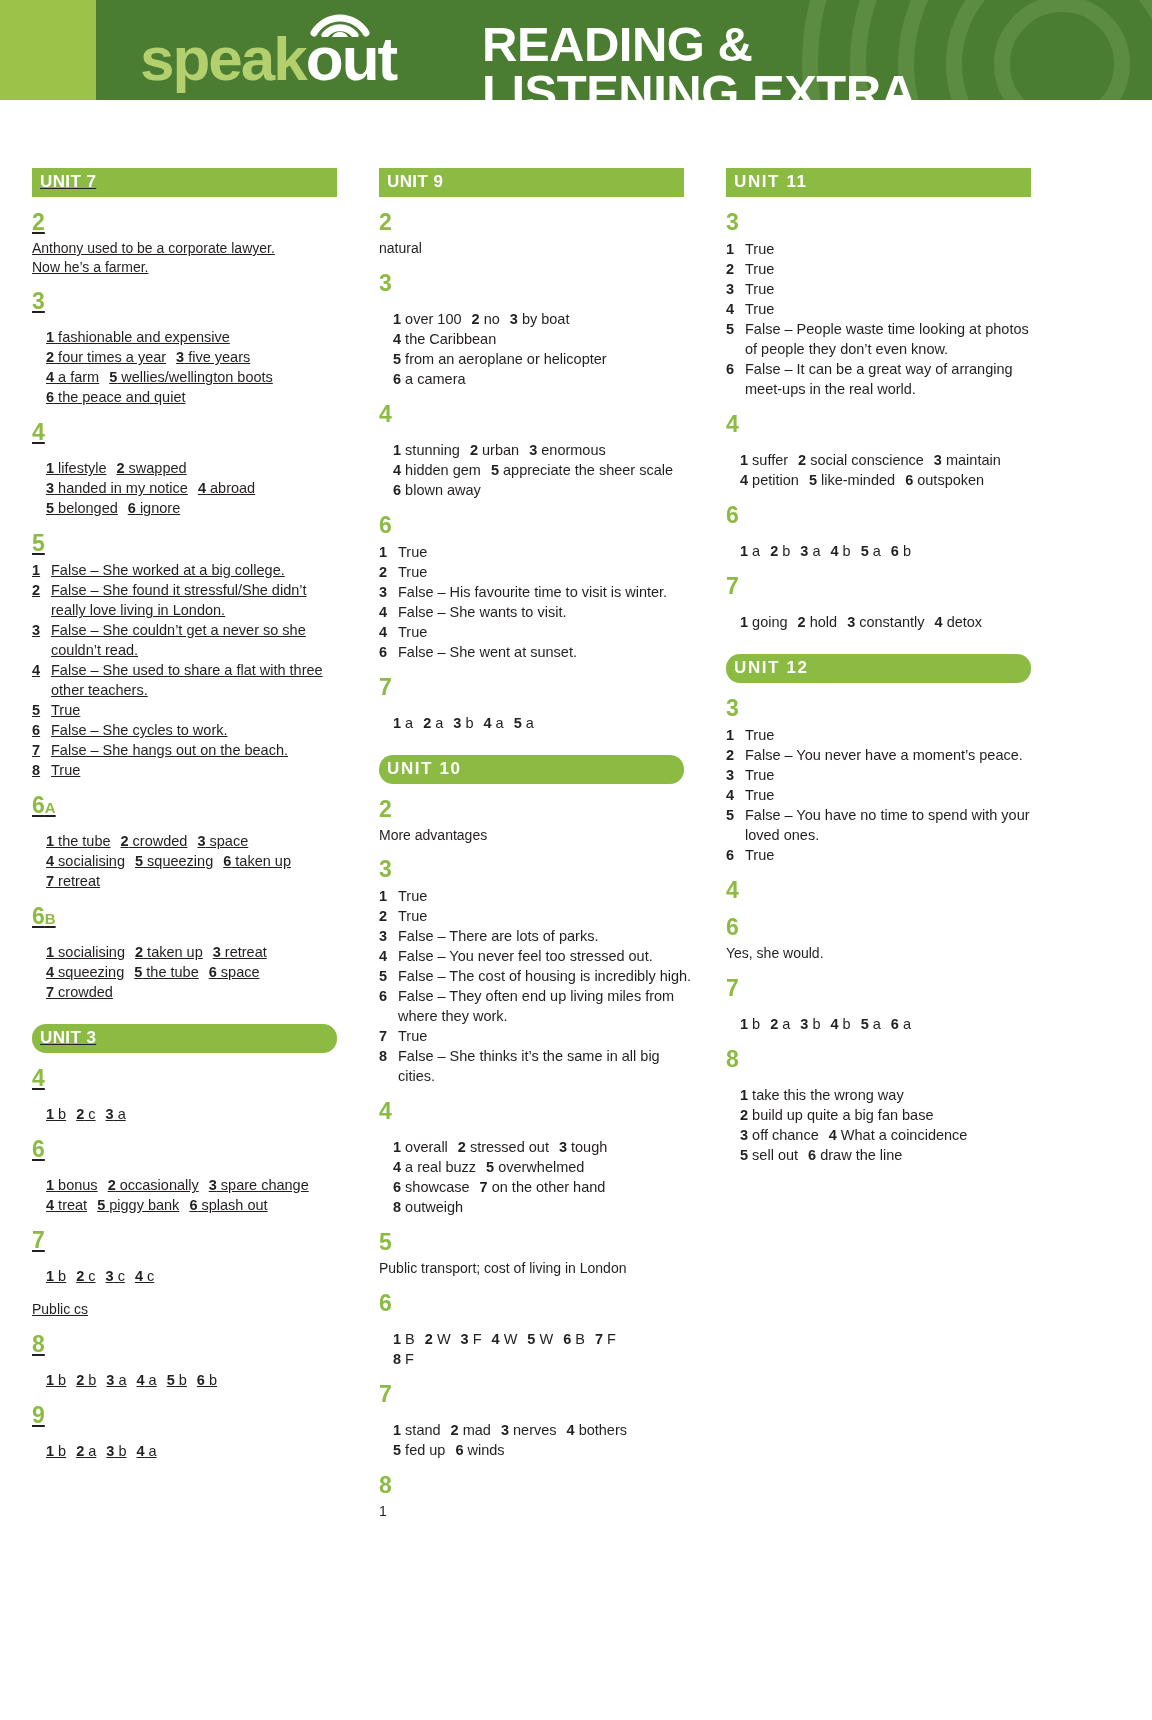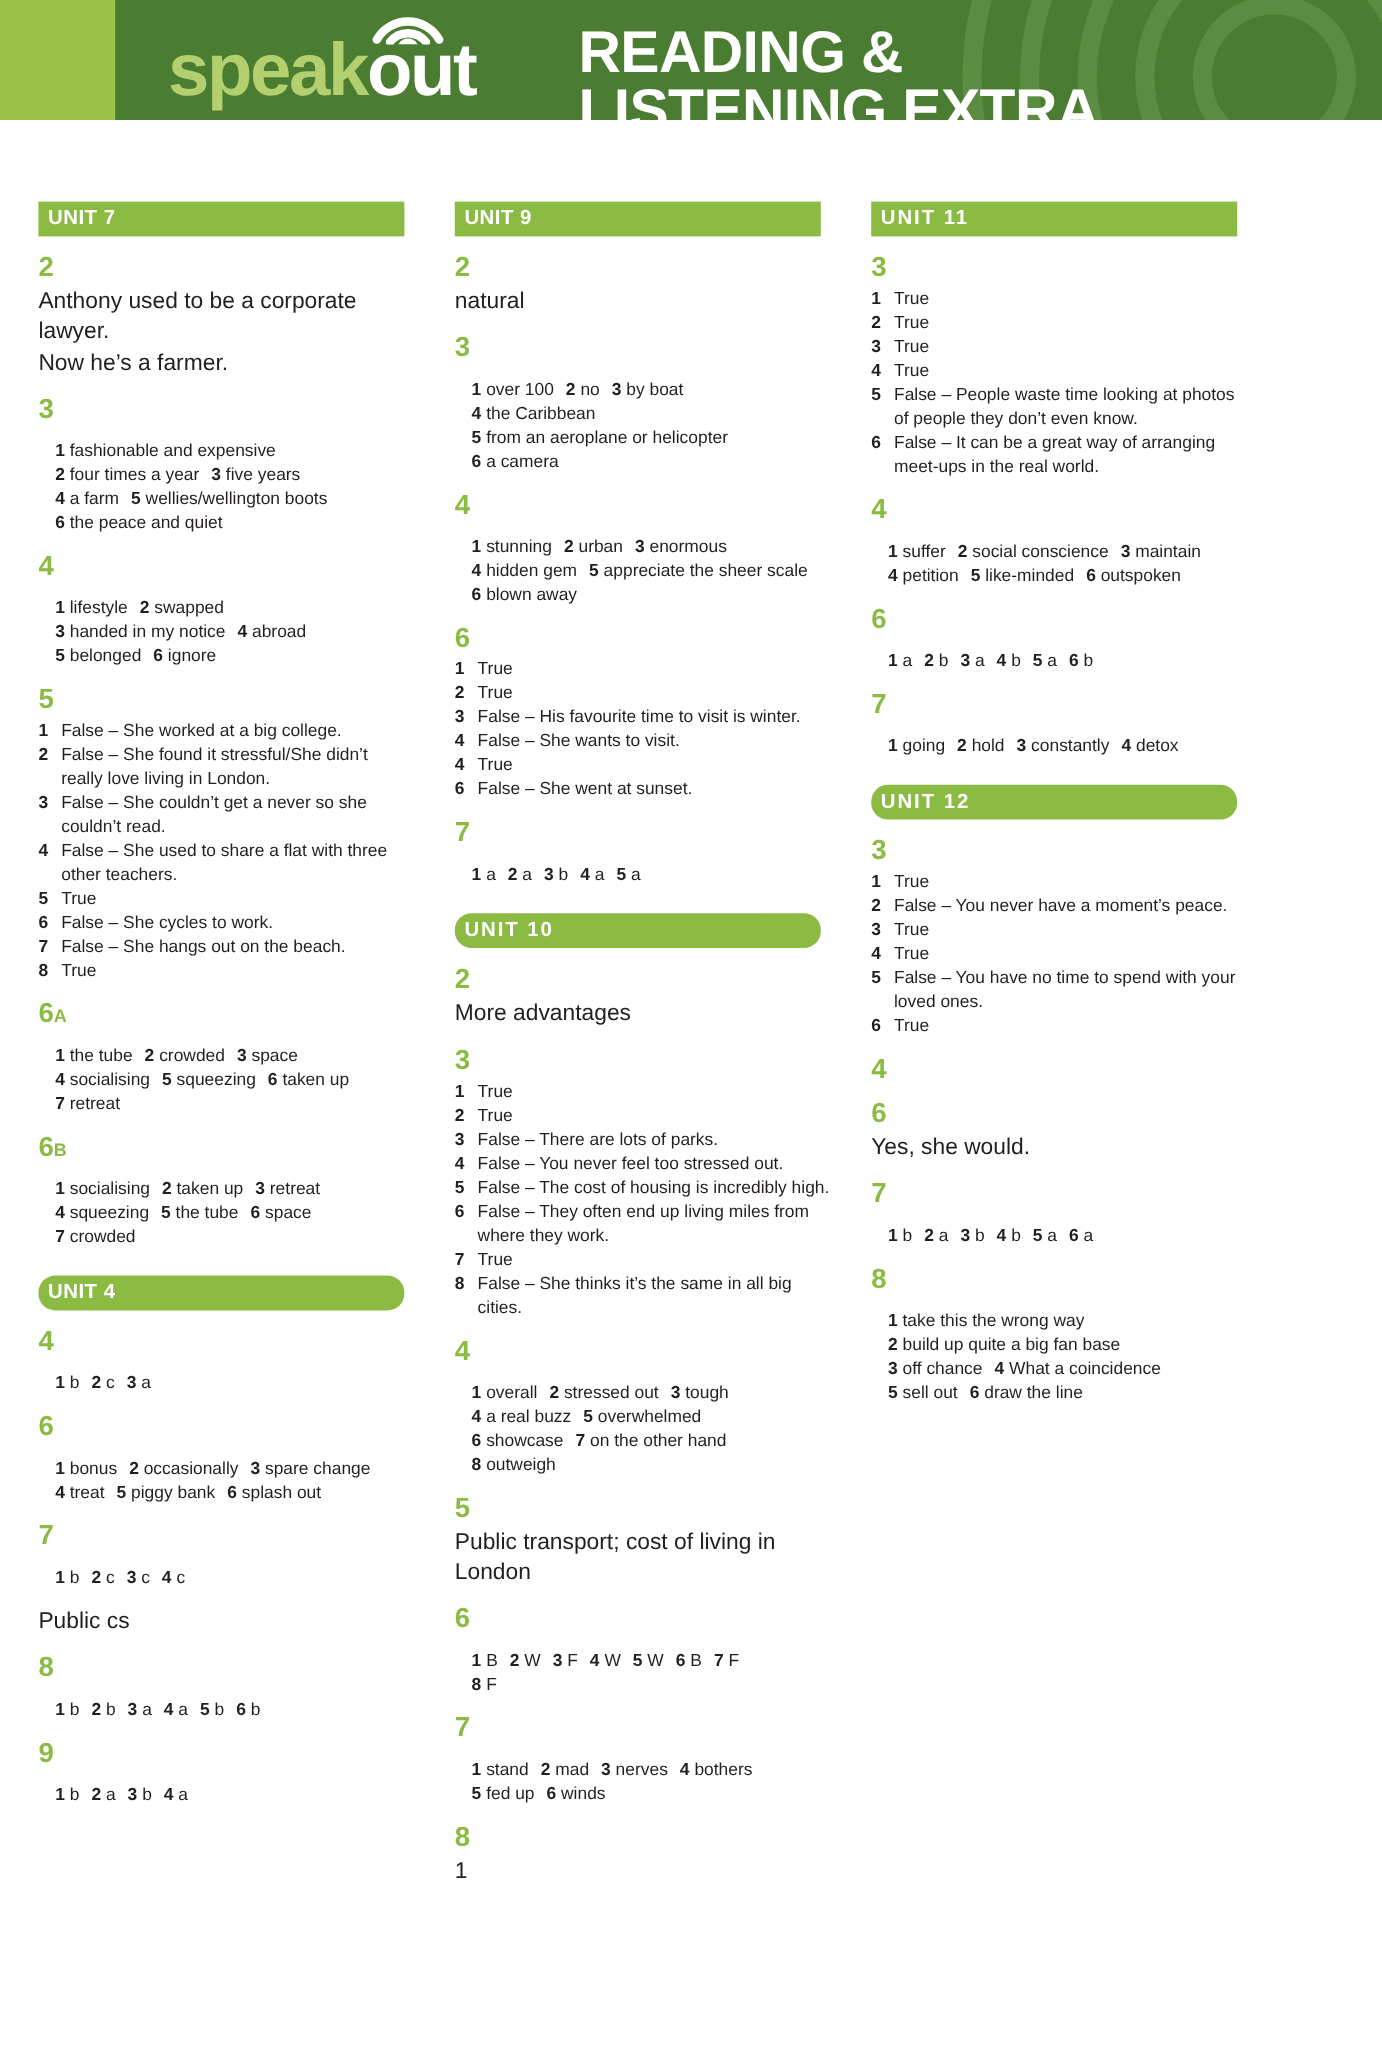--- a/index.html
+++ b/index.html
@@ -45,21 +45,21 @@
 
   
   .cols {
     position:absolute; top:128px; left:0;
     width:1152px; height:1592px;
     padding:0;
   }
   .col {
     position:absolute; top:40px; width:313px;
   }
-  .col-1 { left:32px; }
+  .col-1 { left:32px;text-decoration:underline; }
   .col-2 { left:379px; }
   .col-3 { left:726px; }
 
   .unit-bar {
     background:#8cbb43;
     color:#ffffff;
     font-size:17px;
     font-weight:bold;
     letter-spacing:0.4px;
     padding:4px 0 5px 8px;
@@ -73,21 +73,21 @@
   .ex-num {
     color:#8cbb43;
     font-size:23px;
     font-weight:bold;
     line-height:1;
     margin:14px 0 5px 0;
   }
   .ex-num .sub { font-size:15px; }
 
   .para {
-    font-size:19px;
+    font-size:14px;
     line-height:1.33;
     margin:0 0 2px 0;
   }
 
   
   .runs { font-size:14.5px; line-height:1.38; margin:14px; }
   .runs .ln { display:block; white-space:nowrap; }
   .runs b { font-weight:bold; }
   .runs .sp { display:inline-block; width:10px; }
 
@@ -190,21 +190,21 @@
         <span class="ln"><b>1</b> the tube<span class="sp"></span><b>2</b> crowded<span class="sp"></span><b>3</b> space</span>
         <span class="ln"><b>4</b> socialising<span class="sp"></span><b>5</b> squeezing<span class="sp"></span><b>6</b> taken up</span>
         <span class="ln"><b>7</b> retreat</span>
       </div>
       <div class="ex-num">6<span class="sub">B</span></div>
       <div class="runs">
         <span class="ln"><b>1</b> socialising<span class="sp"></span><b>2</b> taken up<span class="sp"></span><b>3</b> retreat</span>
         <span class="ln"><b>4</b> squeezing<span class="sp"></span><b>5</b> the tube<span class="sp"></span><b>6</b> space</span>
         <span class="ln"><b>7</b> crowded</span>
       </div>
-      <div class="unit-bar gap">UNIT 4</div>
+      <div class="unit-bar gap">UNIT 3</div>
       <div class="ex-num">4</div>
       <div class="runs">
         <span class="ln"><b>1</b> b<span class="sp"></span><b>2</b> c<span class="sp"></span><b>3</b> a</span>
       </div>
       <div class="ex-num">6</div>
       <div class="runs">
         <span class="ln"><b>1</b> bonus<span class="sp"></span><b>2</b> occasionally<span class="sp"></span><b>3</b> spare change</span>
         <span class="ln"><b>4</b> treat<span class="sp"></span><b>5</b> piggy bank<span class="sp"></span><b>6</b> splash out</span>
       </div>
       <div class="ex-num">7</div>

